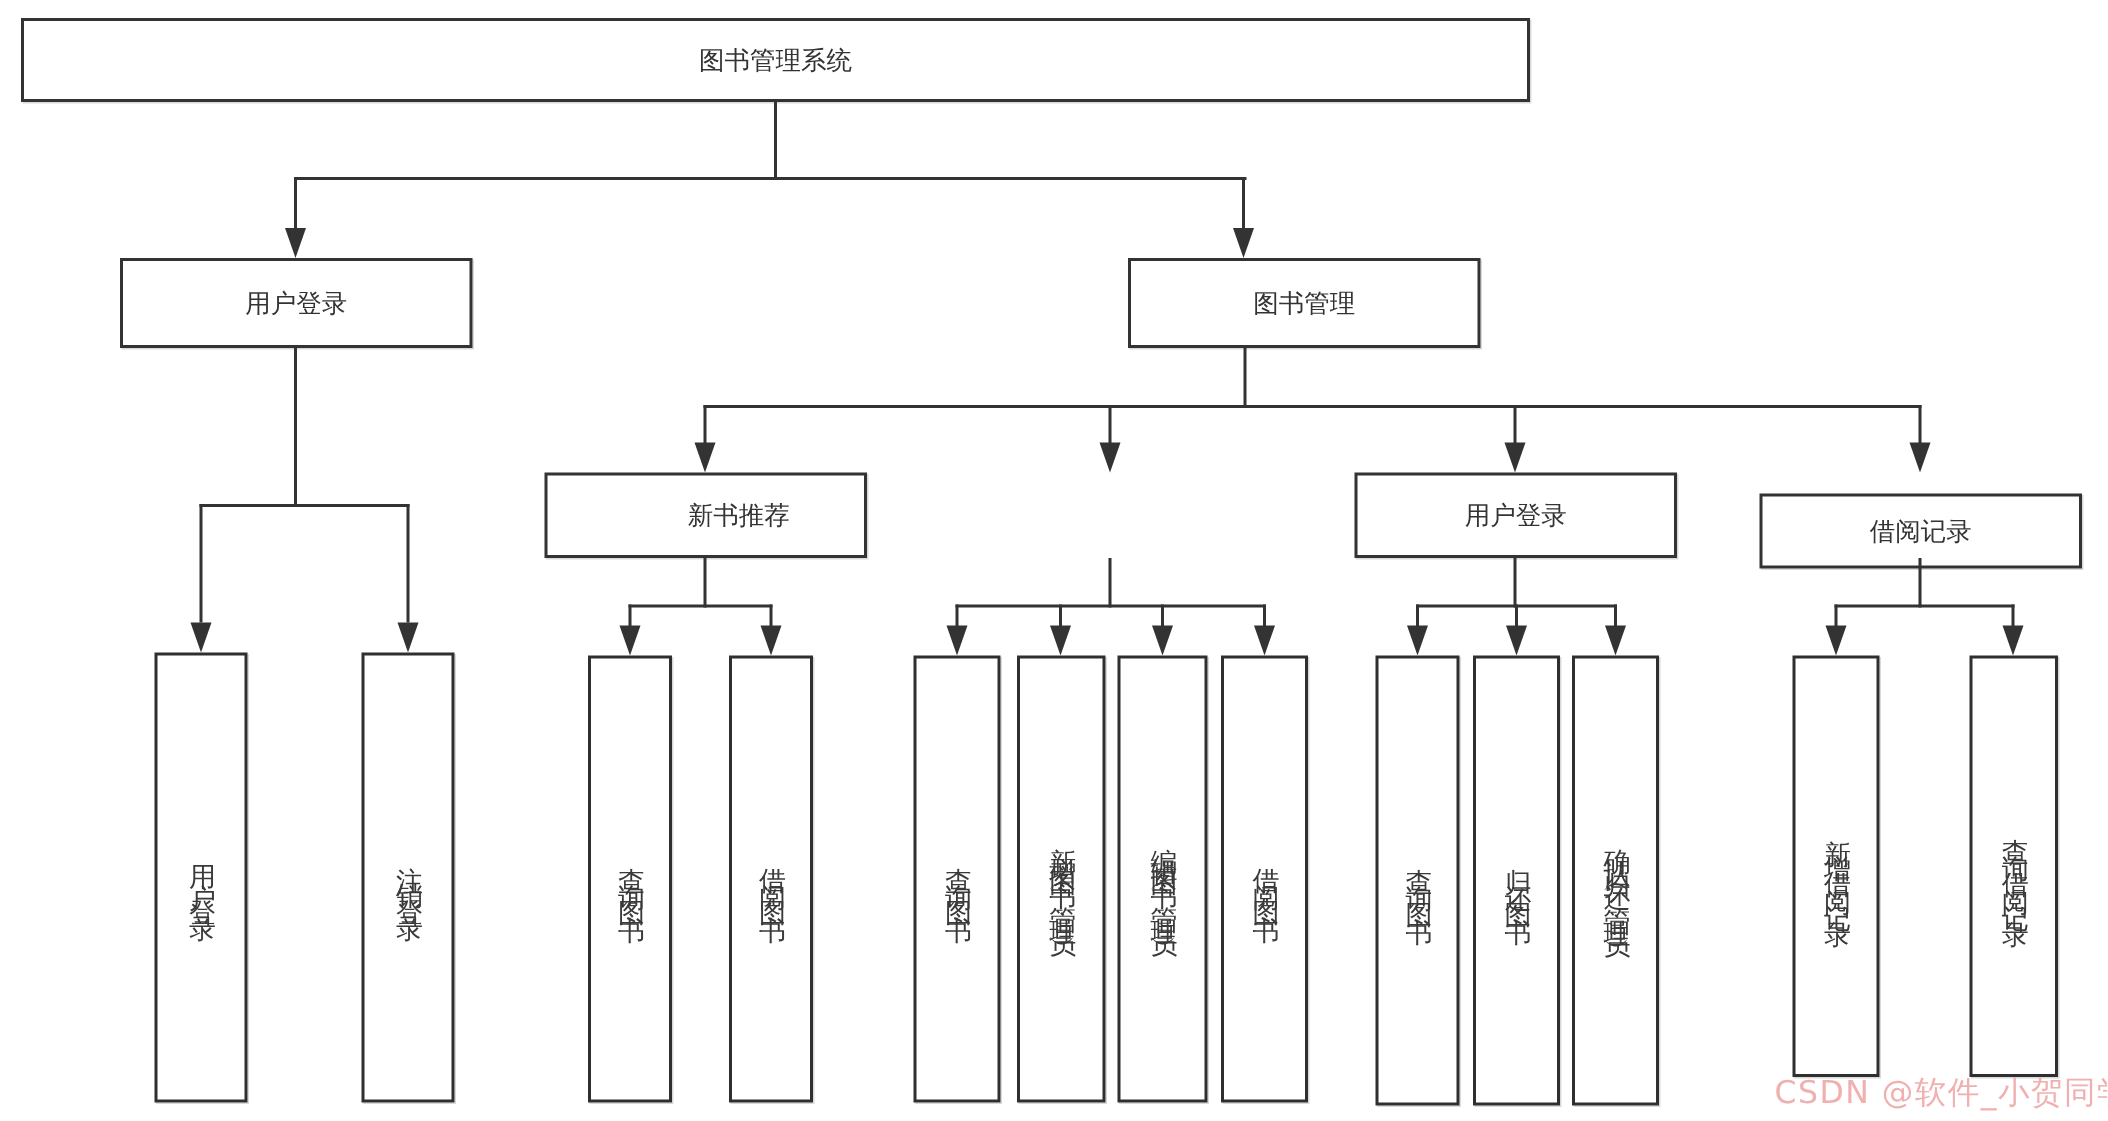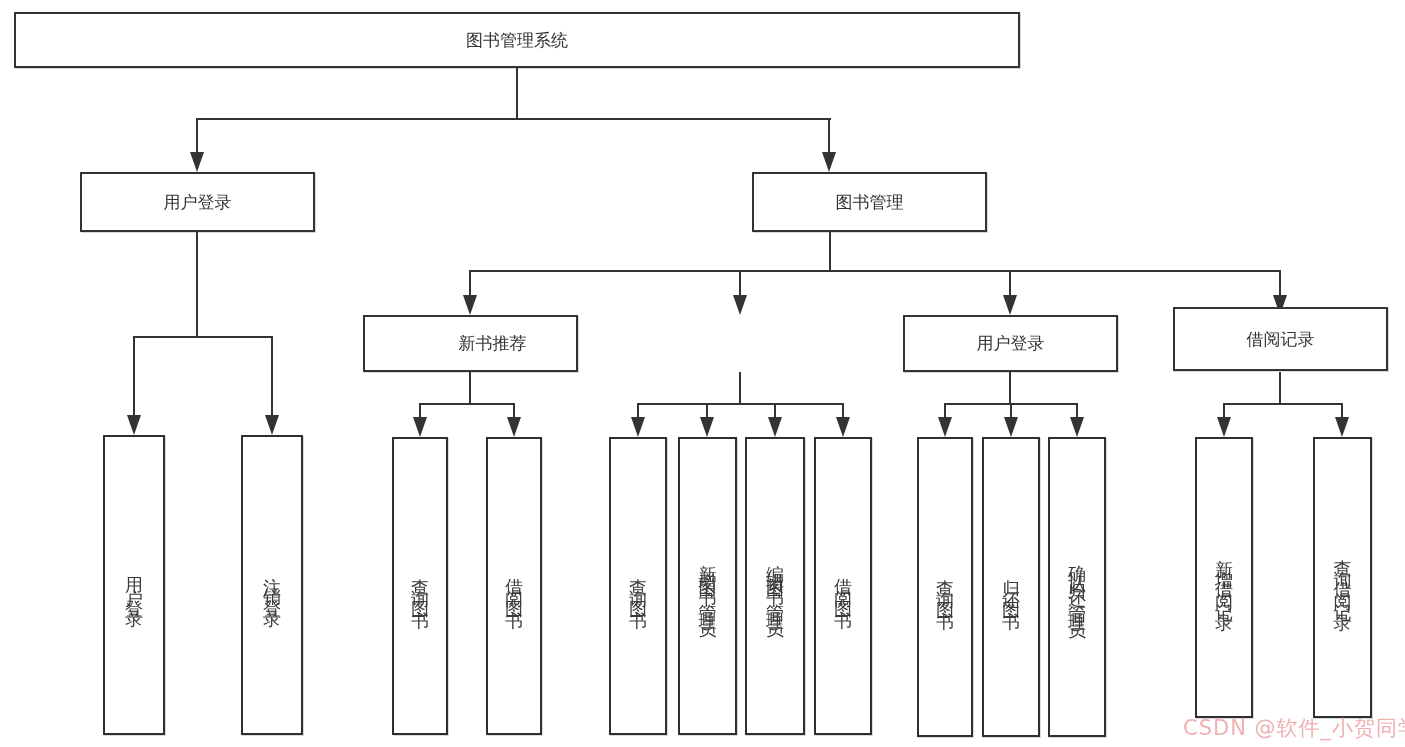--- a/index.html
+++ b/index.html
@@ -103,21 +103,21 @@
   <div class="arr" style="left:1003px;top:295px;"></div>
   <div class="vline" style="left:1279px;top:270px;height:27px;"></div>
   <div class="arr" style="left:1273px;top:295px;"></div>
 
   <div class="hbox" style="left:363px;top:315px;width:215px;height:57px;padding-left:44px;">
     <span>新书推荐</span>
   </div>
   <div class="hbox" style="left:903px;top:315px;width:215px;height:57px;">
     <span>用户登录</span>
   </div>
-  <div class="hbox" style="left:1173px;top:307px;width:215px;height:64px;">
+  <div class="hbox" style="left:1173px;top:329px;width:215px;height:50px;">
     <span>借阅记录</span>
   </div>
 
   <div class="vline" style="left:469px;top:372px;height:33px;"></div>
   <div class="hline" style="left:419px;top:403px;width:96px;"></div>
   <div class="vline" style="left:419px;top:403px;height:16px;"></div>
   <div class="arr" style="left:413px;top:417px;"></div>
   <div class="vline" style="left:513px;top:403px;height:16px;"></div>
   <div class="arr" style="left:507px;top:417px;"></div>
 

